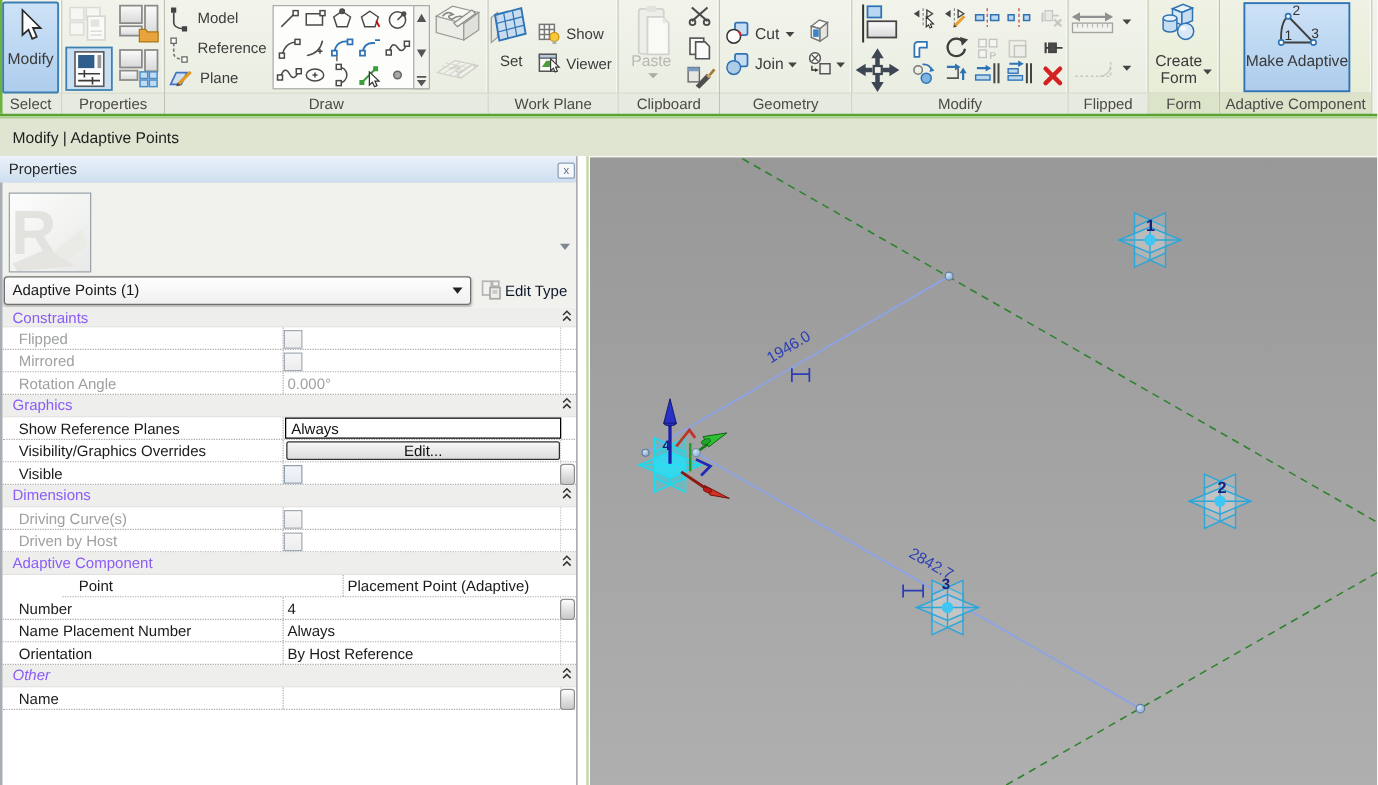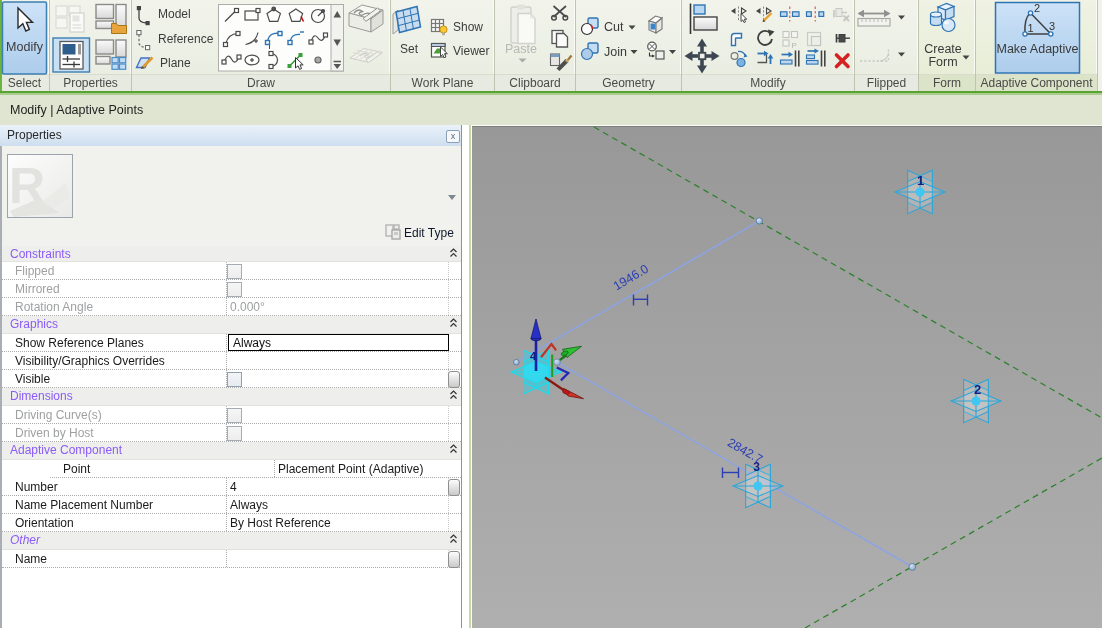--- a/index.html
+++ b/index.html
@@ -429,20 +429,24 @@
   <div class="abs" style="left:0;top:21px;width:462px;height:100px;background:#F1F1ED;">
     <div class="abs" style="left:7px;top:8px;width:64px;height:62px;border:1px solid #9AA4AC;background:linear-gradient(135deg,#FDFDFD,#E9E9E7);overflow:hidden;">
       <svg width="64" height="62">
         <text x="1" y="48" font-size="50" font-weight="bold" fill="#E2E2DE" font-family="Liberation Sans">R</text>
         <path d="M30 50 L58 28 L62 42 L38 60 Z" fill="#EAEAE6"></path>
         <path d="M2 56 L30 44 L52 58 L6 62 Z" fill="#E4E4E0"></path>
       </svg>
     </div>
     <div class="abs" style="left:448px;top:49px;width:0;height:0;border-left:4.5px solid transparent;border-right:4.5px solid transparent;border-top:5px solid #7E8890;"></div>
 
+    <div class="abs" style="left:3px;top:75px;width:372px;height:21px;border:1px solid #707070;border-radius:3px;background:linear-gradient(#FEFEFE,#F0F0F0);box-shadow:0 1px 2px rgba(0,0,0,0.25);">
+      <div class="abs" style="left:6px;top:3px;font-size:12px;color:#1A1A1A;">Adaptive Points (1)</div>
+      <div class="abs" style="left:358px;top:8px;width:0;height:0;border-left:4.5px solid transparent;border-right:4.5px solid transparent;border-top:5px solid #222;"></div>
+    </div>
 
     <svg class="abs" style="left:385px;top:78px;" width="16" height="16" viewBox="0 0 16 16">
       <rect x="1" y="1" width="7" height="11" fill="none" stroke="#B4B4B2" stroke-width="1.4"></rect>
       <rect x="9" y="1" width="5" height="4" fill="none" stroke="#B4B4B2" stroke-width="1.4"></rect>
       <rect x="7" y="6" width="8" height="9" fill="#EDEDEB" stroke="#A8A8A6" stroke-width="1.4"></rect>
       <rect x="9" y="8" width="4" height="3" fill="#C9C9C7"></rect>
     </svg>
     <div class="abs" style="left:404px;top:80px;font-size:12px;color:#0f172a;">Edit Type</div>
   </div>
   <div id="grid">
@@ -469,32 +473,33 @@
         <div class="cdiv"></div>
         <div class="rdiv"></div>
         <div class="val dis">0.000°</div>
       </div>
     <div class="hdr" style="top:191px;height:17px;">
         <span>Graphics</span>
       <svg class="chev" width="9" height="10">
           <path d="M1.5 4 L4.5 1 L7.5 4 M1.5 8.5 L4.5 5.5 L7.5 8.5" stroke="#333" stroke-width="1.2" fill="none"></path>
         </svg>
       </div>
-    <div class="row" style="top:209px;height:17px;">
+    <div class="row" style="top:209px;height:17px;padding-left:19px;">
         <div class="lbl">Show Reference Planes</div>
         <div class="cdiv"></div>
         <div class="rdiv"></div>
       <div class="abs" style="left:226px;top:0px;width:219px;height:15px;border:1px solid #000;background:#fff;">
           <div class="abs" style="left:4px;top:1px;font-size:12px;color:#111;">Always</div>
         </div>
       </div>
     <div class="row" style="top:227px;height:17px;">
         <div class="lbl">Visibility/Graphics Overrides</div>
         <div class="cdiv"></div>
         <div class="rdiv"></div>
+      <div class="abs" style="left:227px;top:0.5px;width:217px;height:13.5px;border:1px solid #2F2F2F;border-radius:2px;background:linear-gradient(#F7F7F7,#DCDCDC);text-align:center;font-size:12px;color:#111;line-height:14px;">Edit...</div>
       </div>
     <div class="row" style="top:245px;height:17px;">
         <div class="lbl">Visible</div>
         <div class="cdiv"></div>
         <div class="rdiv"></div>
         <div class="cb" style="background:linear-gradient(#F2F5F8,#E6EBF0);border-color:#93A0B0;"></div>
         <div class="mbtn"></div>
       </div>
     <div class="hdr" style="top:263px;height:17px;">
         <span>Dimensions</span>

